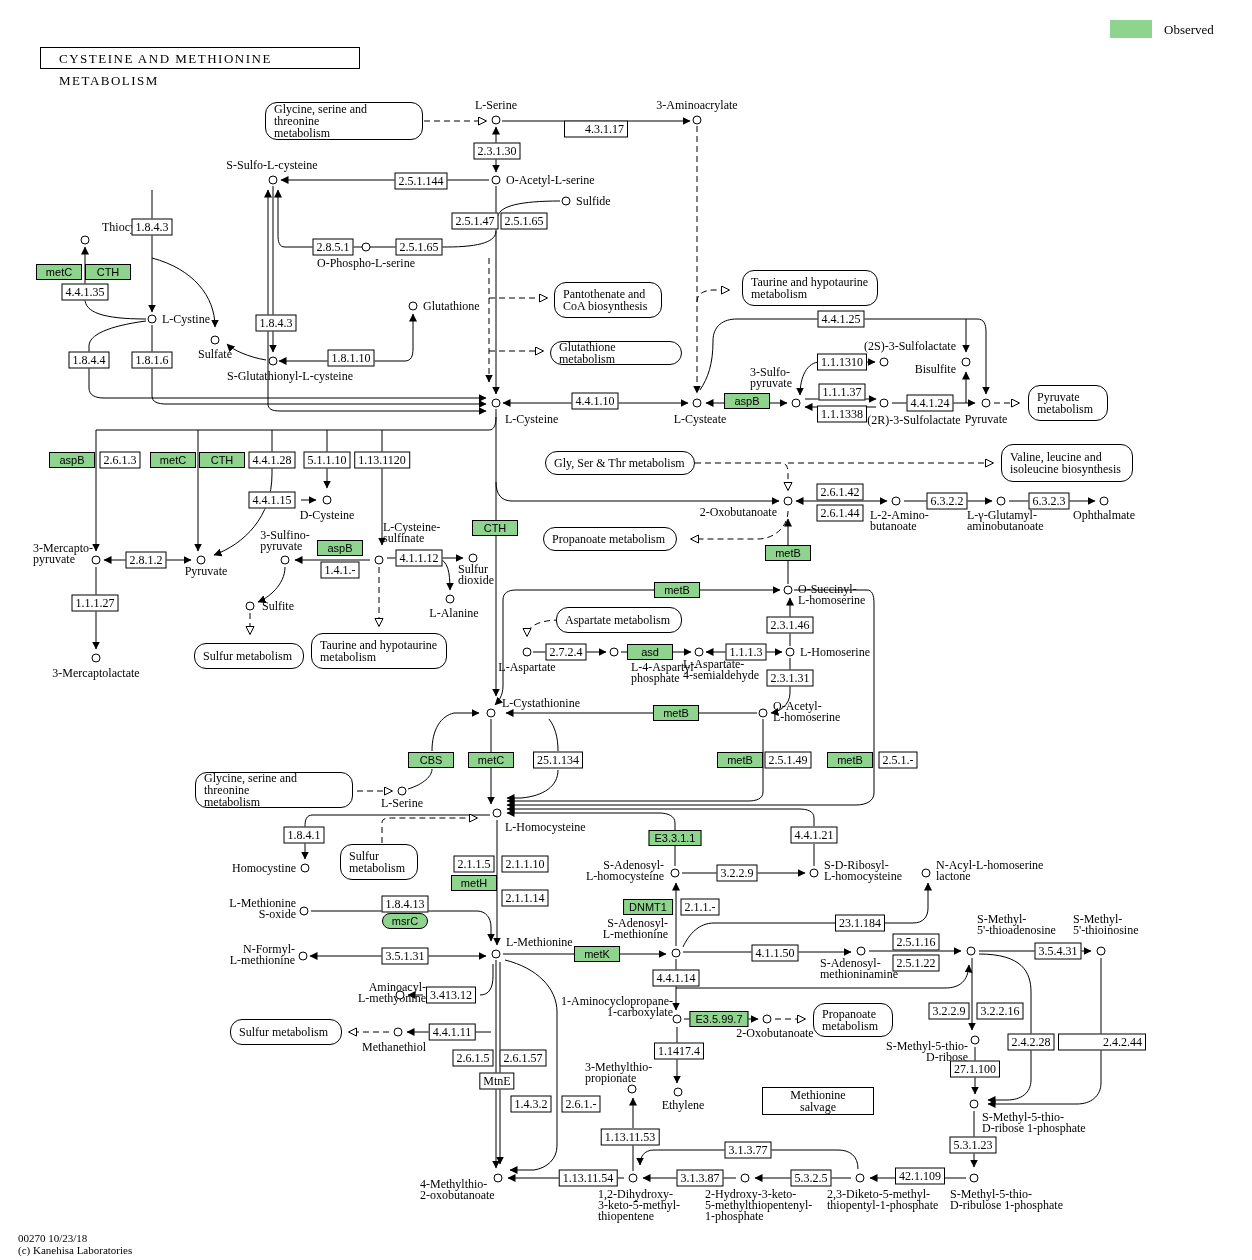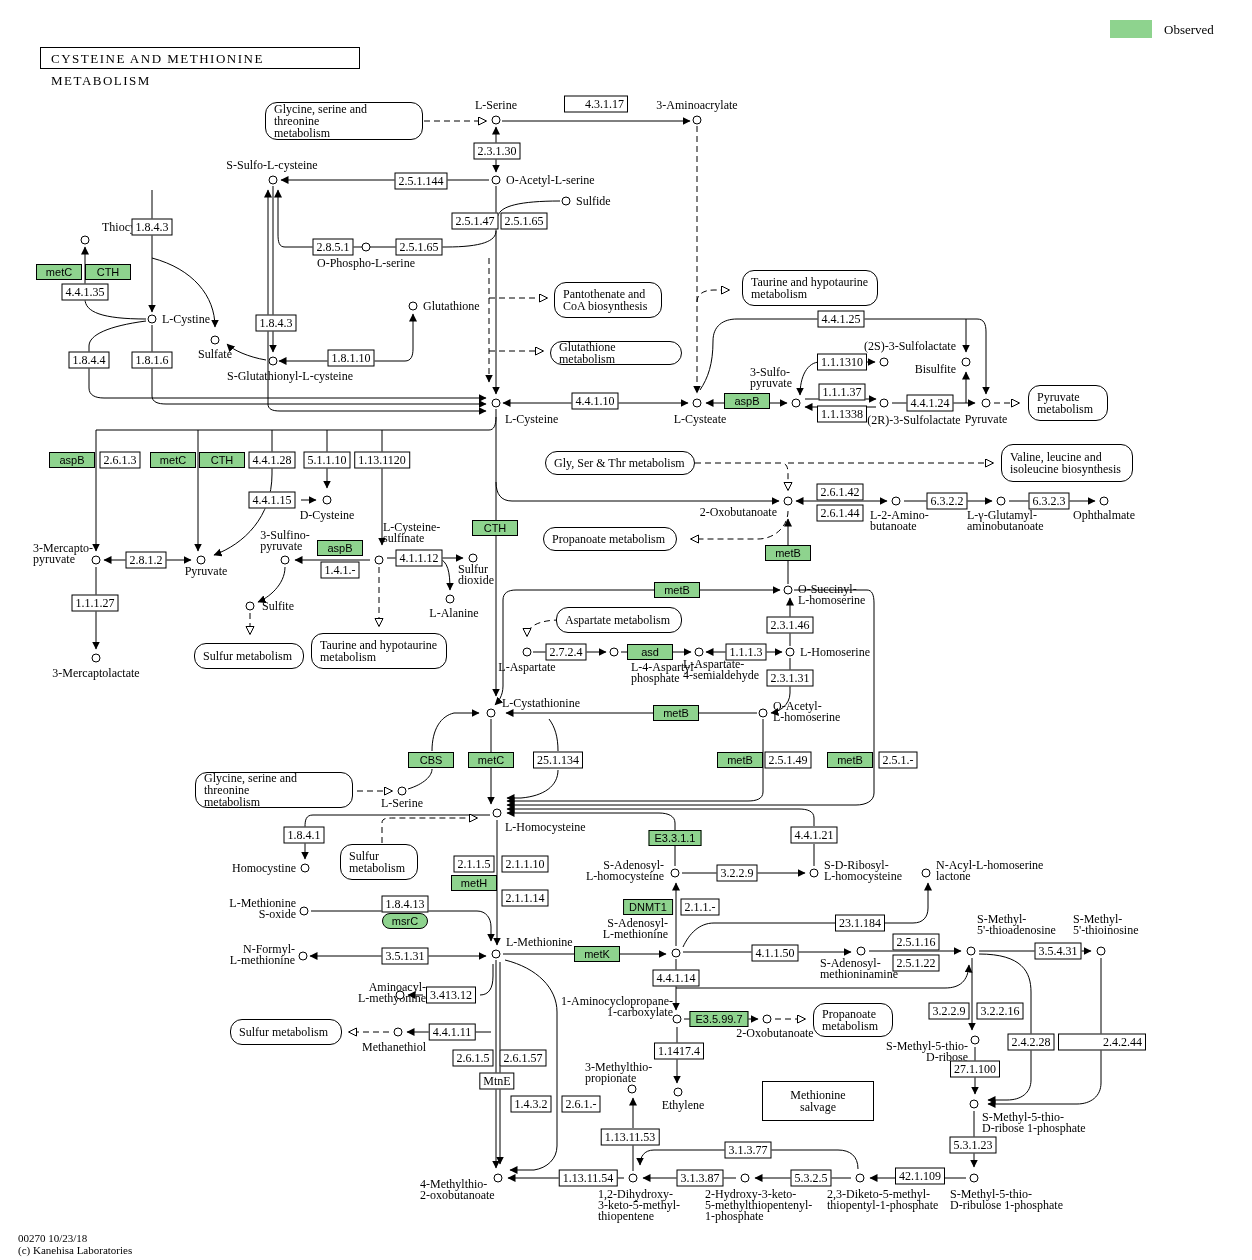--- a/index.html
+++ b/index.html
@@ -17,21 +17,21 @@
       white-space:pre-line;display:flex;align-items:center;padding:0 8px;box-sizing:border-box;}
   .pathway.rect{border-radius:0;justify-content:center;text-align:center;}
   .node{position:absolute;z-index:4;width:9px;height:9px;border:1.5px solid #000;border-radius:50%;
       background:#fff;transform:translate(-50%,-50%);box-sizing:border-box;}
   .lbl{position:absolute;z-index:2;font:12px "Liberation Serif",serif;line-height:11px;
       white-space:pre;color:#000;}
   .lbl.mid{transform:translateX(-50%);}
   .lbl.end{transform:translateX(-100%);text-align:right;}
   #title-box{position:absolute;z-index:5;left:40px;top:47px;width:320px;height:22px;
       border:1.5px solid #000;background:#fff;font:13px "Liberation Serif",serif;
-      letter-spacing:1.5px;line-height:22px;padding-left:10px;box-sizing:border-box;}
+      letter-spacing:1.5px;line-height:22px;padding-left:18px;box-sizing:border-box;}
   #legend{position:absolute;z-index:5;left:1110px;top:20px;}
   #legend .swatch{position:absolute;left:0;top:0;width:42px;height:18px;background:#8ED38E;}
   #legend .leg-label{position:absolute;left:54px;top:2px;font:13px "Liberation Serif",serif;white-space:nowrap;}
   #footer{position:absolute;z-index:5;left:18px;top:1232px;font:11px "Liberation Serif",serif;line-height:12px;}
 </style>
 </head>
 <body>
 
 <div id="canvas">
   <svg id="edges" width="1252" height="1260" xmlns="http://www.w3.org/2000/svg">
@@ -186,22 +186,22 @@
       <div class="pathway" style="left: 249px; top: 656px; width: 110px; height: 26px;">Sulfur metabolism</div>
       <div class="pathway" style="left: 379px; top: 651px; width: 136px; height: 36px;">Taurine and hypotaurine
 metabolism</div>
       <div class="pathway" style="left: 274px; top: 790px; width: 158px; height: 36px;">Glycine, serine and threonine
 metabolism</div>
       <div class="pathway" style="left: 379px; top: 862px; width: 78px; height: 36px;">Sulfur
 metabolism</div>
       <div class="pathway" style="left: 286px; top: 1032px; width: 112px; height: 26px;">Sulfur metabolism</div>
       <div class="pathway" style="left: 853px; top: 1020px; width: 80px; height: 34px;">Propanoate
 metabolism</div>
-      <div class="pathway rect" style="left: 818px; top: 1101px; width: 112px; height: 40px;">Methionine salvage</div>
-      <div class="ec" style="left: 596px; top: 104px; padding-left: 20px;">4.3.1.17</div>
+      <div class="pathway rect" style="left: 818px; top: 1101px; width: 112px; height: 28px;">Methionine salvage</div>
+      <div class="ec" style="left: 596px; top: 129px; padding-left: 20px;">4.3.1.17</div>
       <div class="ec" style="left: 497px; top: 151px;">2.3.1.30</div>
       <div class="ec" style="left: 421px; top: 181px;">2.5.1.144</div>
       <div class="ec" style="left: 475px; top: 221px;">2.5.1.47</div>
       <div class="ec" style="left: 524px; top: 221px;">2.5.1.65</div>
       <div class="ec" style="left: 152px; top: 227px;">1.8.4.3</div>
       <div class="ec" style="left: 333px; top: 247px;">2.8.5.1</div>
       <div class="ec" style="left: 419px; top: 247px;">2.5.1.65</div>
       <div class="ec" style="left: 85px; top: 292px;">4.4.1.35</div>
       <div class="ec" style="left: 276px; top: 323px;">1.8.4.3</div>
       <div class="ec" style="left: 89px; top: 360px;">1.8.4.4</div>

